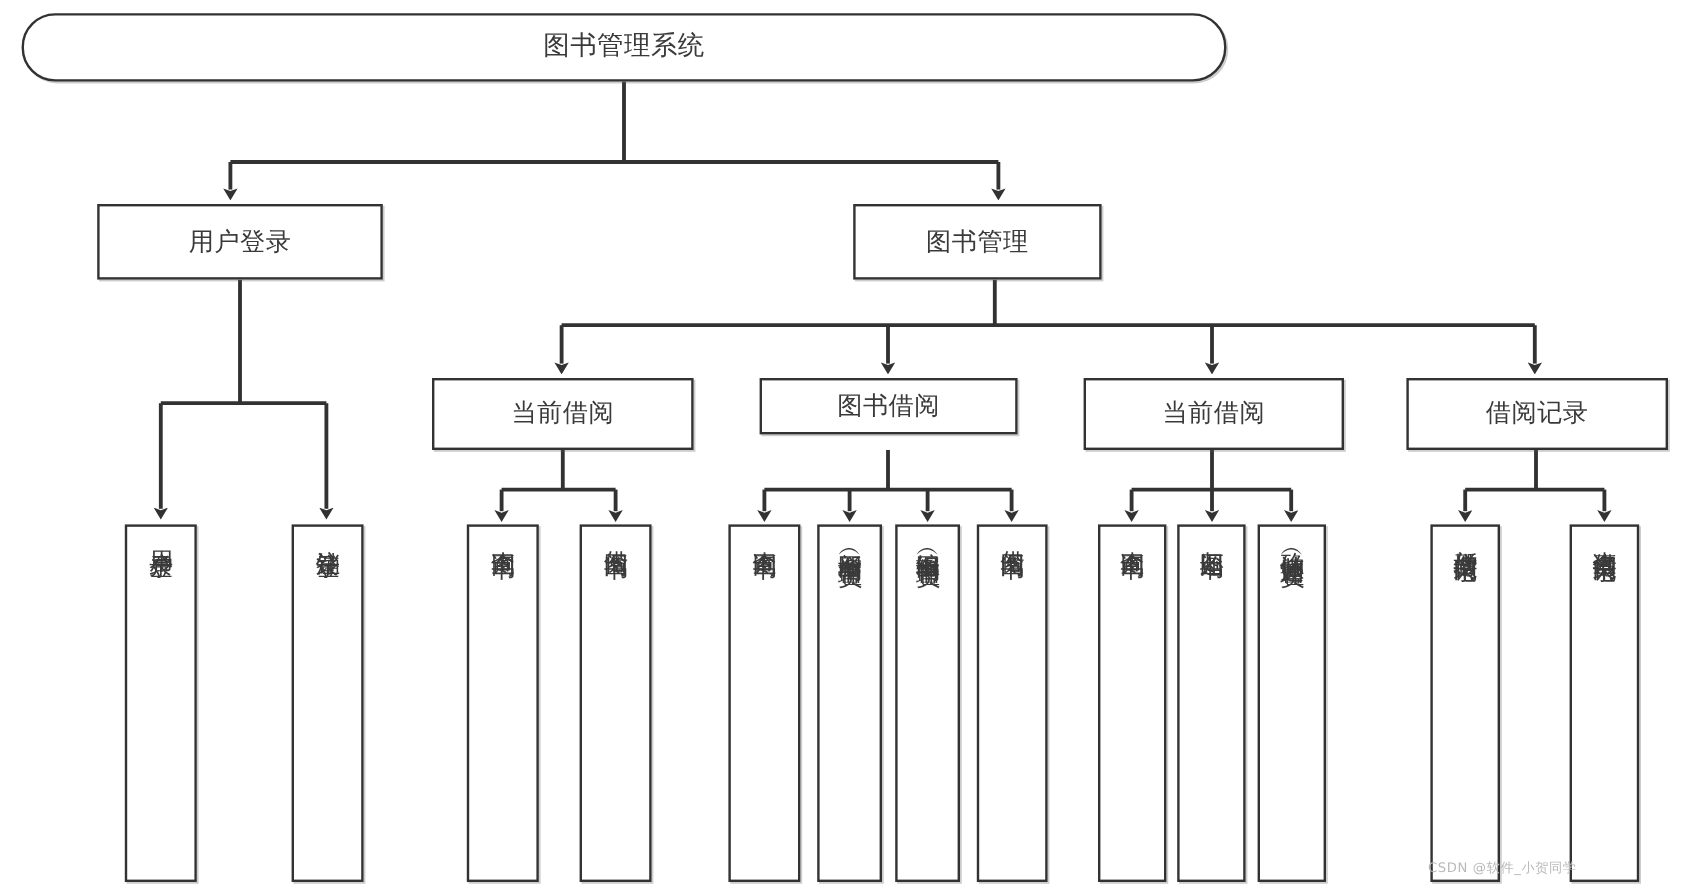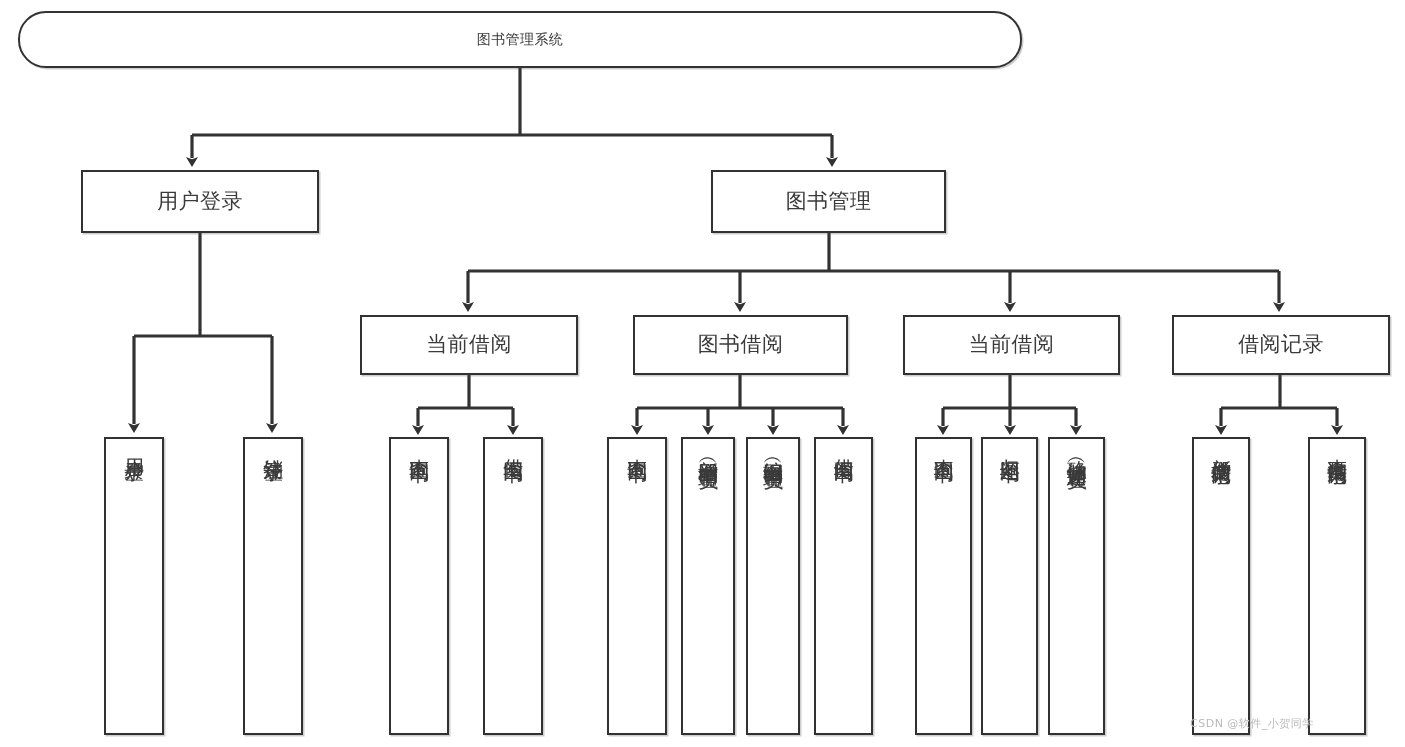--- a/index.html
+++ b/index.html
@@ -39,21 +39,21 @@
   .node .cap {
     display: block;
     text-align: center;
     line-height: 1.12;
     letter-spacing: 0.4px;
   }
   .node.h {
     font-size: 21px;
   }
   .node.root {
-    font-size: 14px;
+    font-size: 22px;
     border-radius: 28px;
   }
   .node.v {
     font-size: 20px;
     padding: 4px 0;
     align-items: flex-start;
     justify-content: center;
   }
   .node.v .cap {
     writing-mode: vertical-rl;
@@ -132,28 +132,28 @@
     </g>
   </svg>
 
   <div class="node root" style="left:18px; top:11px; width:1004px; height:57px;">
     <span class="cap">图书管理系统</span>
   </div>
 
   <div class="node h" style="left:81px; top:170px; width:238px; height:63px;">
     <span class="cap">用户登录</span>
   </div>
-  <div class="node h" style="left:711px; top:170px; width:235px; height:63px;">
+  <div class="node h" style="left:711px; top:170px; width:207px; height:63px;">
     <span class="cap">图书管理</span>
   </div>
 
   <div class="node h" style="left:360px; top:315px; width:218px; height:60px;">
     <span class="cap">当前借阅</span>
   </div>
-  <div class="node h" style="left:633px; top:315px; width:215px; height:60px;">
+  <div class="node h" style="left:633px; top:315px; width:215px; height:47px;">
     <span class="cap">图书借阅</span>
   </div>
   <div class="node h" style="left:1172px; top:315px; width:218px; height:60px;">
     <span class="cap">借阅记录</span>
   </div>
   <div class="node h" style="left:903px; top:315px; width:217px; height:60px;">
     <span class="cap">当前借阅</span>
   </div>
 
   <div class="node v" style="left:104px; top:437px; width:60px; height:298px;">

